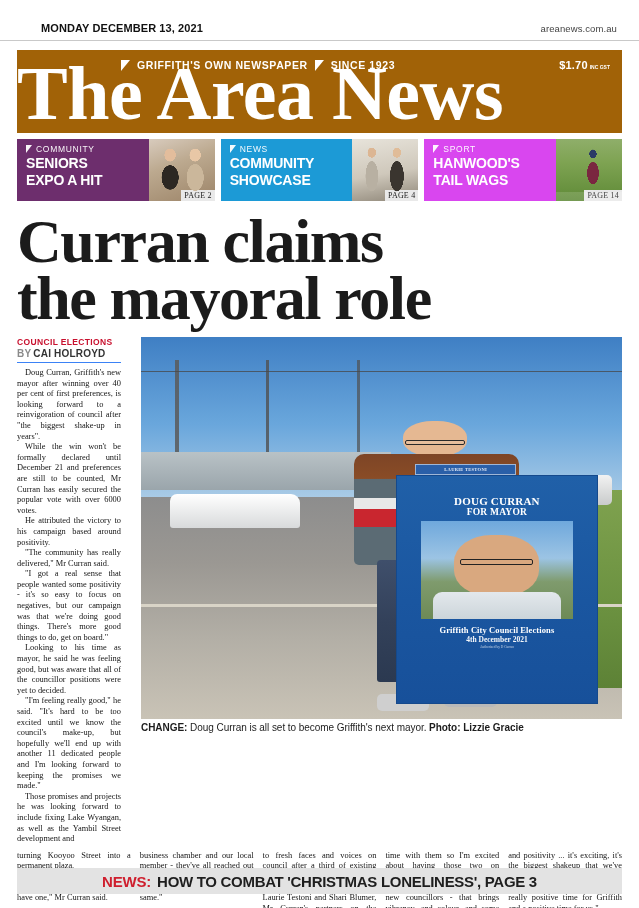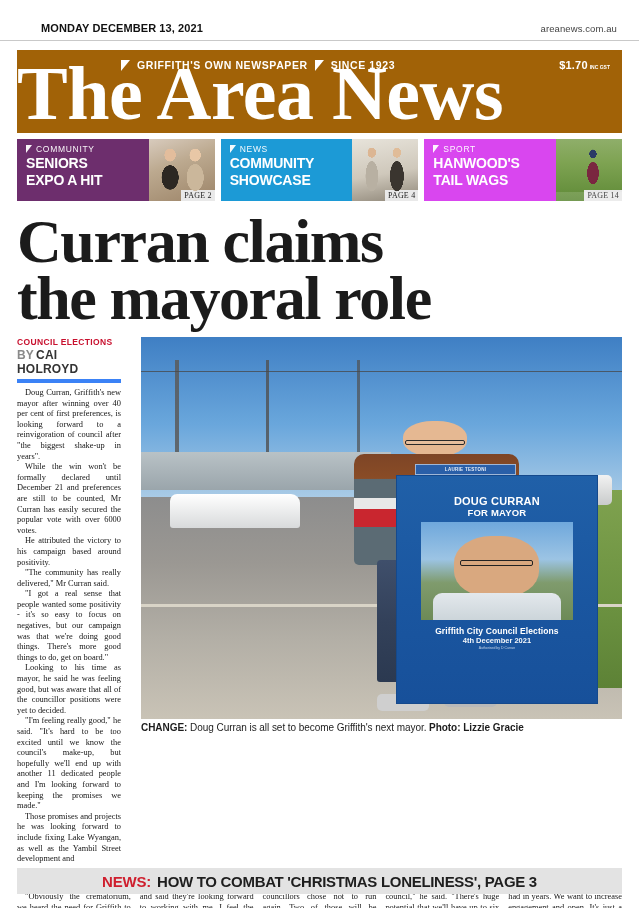--- a/index.html
+++ b/index.html
@@ -146,38 +146,39 @@
   
   .bodyarea { position:relative; margin: 10px 17px 0 17px; }
 
   .lead-row { display:flex; gap: 20px; }
   .leadcol { width: 104px; flex: 0 0 104px; }
   .section-label {
     color:#c8102e; font-size: 8.5px; font-weight: 800;
     letter-spacing: .35px; margin-bottom: 1px;
   }
   .byline {
-    font-size: 12px; letter-spacing:.2px; color:#333; font-weight:800;
-    padding-bottom: 3px; border-bottom: 4px solid #3b82f6; margin-bottom:5px;
+    font-size: 10px; letter-spacing:.2px; color:#333; font-weight:800;
+    padding-bottom: 3px; border-bottom: 1px solid #3b82f6; margin-bottom:5px;
   }
   .byline .by { color:#8a8a8a; font-weight:700; margin-right:2px; }
 
   .col-text p {
     font-family:"Liberation Serif","DejaVu Serif",serif;
     font-size: 8.4px; line-height: 10.6px;
     text-align: justify; color:#141414;
     text-indent: 8px;
     hyphens: auto;
   }
   .col-text p.first { text-indent: 0; }
 
   
   .photo {
     position:relative; flex: 1 1 auto; height: 382px; overflow:hidden;
     background:#fca5a5;
+    font-family:Liberation Serif, serif;
   }
   .sky { position:absolute; inset:0 0 58% 0;
     background: linear-gradient(180deg,#3f7fc4 0%, #6aa7dc 55%, #a9cbe6 100%); }
   .poles { position:absolute; left:0; right:0; top:6%; height:26%;
     background:
       linear-gradient(90deg, transparent 7%, rgba(90,90,90,.85) 7%, rgba(90,90,90,.85) 7.8%, transparent 7.8%),
       linear-gradient(90deg, transparent 26%, rgba(80,80,80,.8) 26%, rgba(80,80,80,.8) 26.7%, transparent 26.7%),
       linear-gradient(90deg, transparent 45%, rgba(80,80,80,.7) 45%, rgba(80,80,80,.7) 45.6%, transparent 45.6%);}
   .wires { position:absolute; left:0; right:0; top:9%; height:3px;
     background: linear-gradient(180deg, rgba(70,70,70,.75) 0 1px, transparent 1px); }

